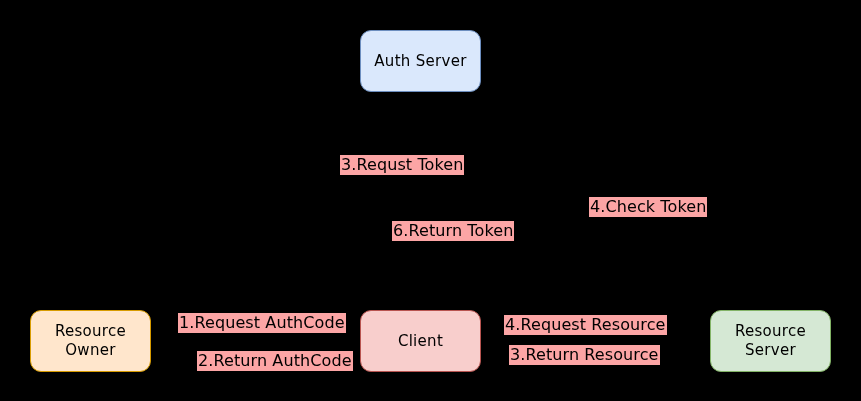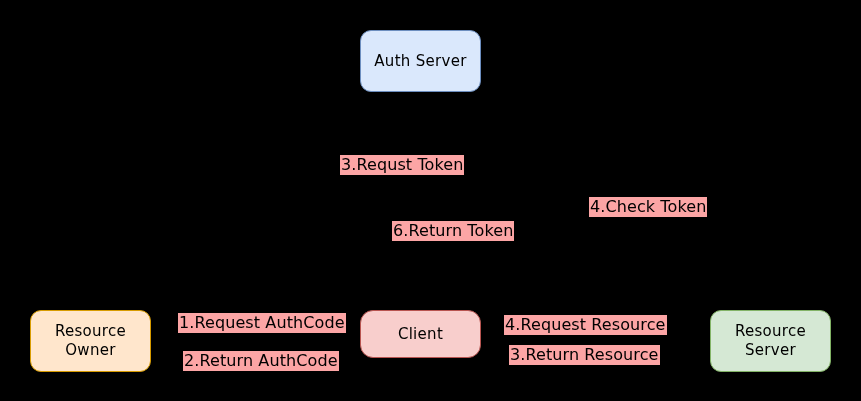--- a/index.html
+++ b/index.html
@@ -49,27 +49,27 @@
 </style>
 </head>
 <body>
 
 <div id="canvas" style="background: rgb(0, 0, 0);">
 
   <div id="nodes-layer">
       <div class="node" style="left: 360px; top: 30px; width: 121px; height: 62px; background: rgb(218, 232, 252); border-color: rgb(108, 142, 191);">Auth Server</div>
       <div class="node" style="left: 30px; top: 310px; width: 121px; height: 62px; background: rgb(255, 230, 204); border-color: rgb(215, 155, 0);">Resource
 Owner</div>
-      <div class="node" style="left: 360px; top: 310px; width: 121px; height: 48px; background: rgb(248, 206, 204); border-color: rgb(184, 84, 80); border-radius: 13px;">Client</div>
+      <div class="node" style="left: 360px; top: 310px; width: 121px; height: 62px; background: rgb(248, 206, 204); border-color: rgb(184, 84, 80);">Client</div>
       <div class="node" style="left: 710px; top: 310px; width: 121px; height: 62px; background: rgb(213, 232, 212); border-color: rgb(130, 179, 102);">Resource
 Server</div>
     </div>
 
   <div id="labels-layer">
       <div class="edge-label" style="left: 178px; top: 305px; margin-top: 8px;">1.Request AuthCode</div>
-      <div class="edge-label" style="left: 183px; top: 351px;">2.Return AuthCode</div>
+      <div class="edge-label" style="left: 197px; top: 351px;">2.Return AuthCode</div>
       <div class="edge-label" style="left: 340px; top: 155px;">3.Requst Token</div>
       <div class="edge-label" style="left: 392px; top: 221px;">6.Return Token</div>
       <div class="edge-label" style="left: 504px; top: 315px;">4.Request Resource</div>
       <div class="edge-label" style="left: 589px; top: 197px;">4.Check Token</div>
       <div class="edge-label" style="left: 509px; top: 345px;">3.Return Resource</div>
     </div>
 </div>
 
 </body></html>

